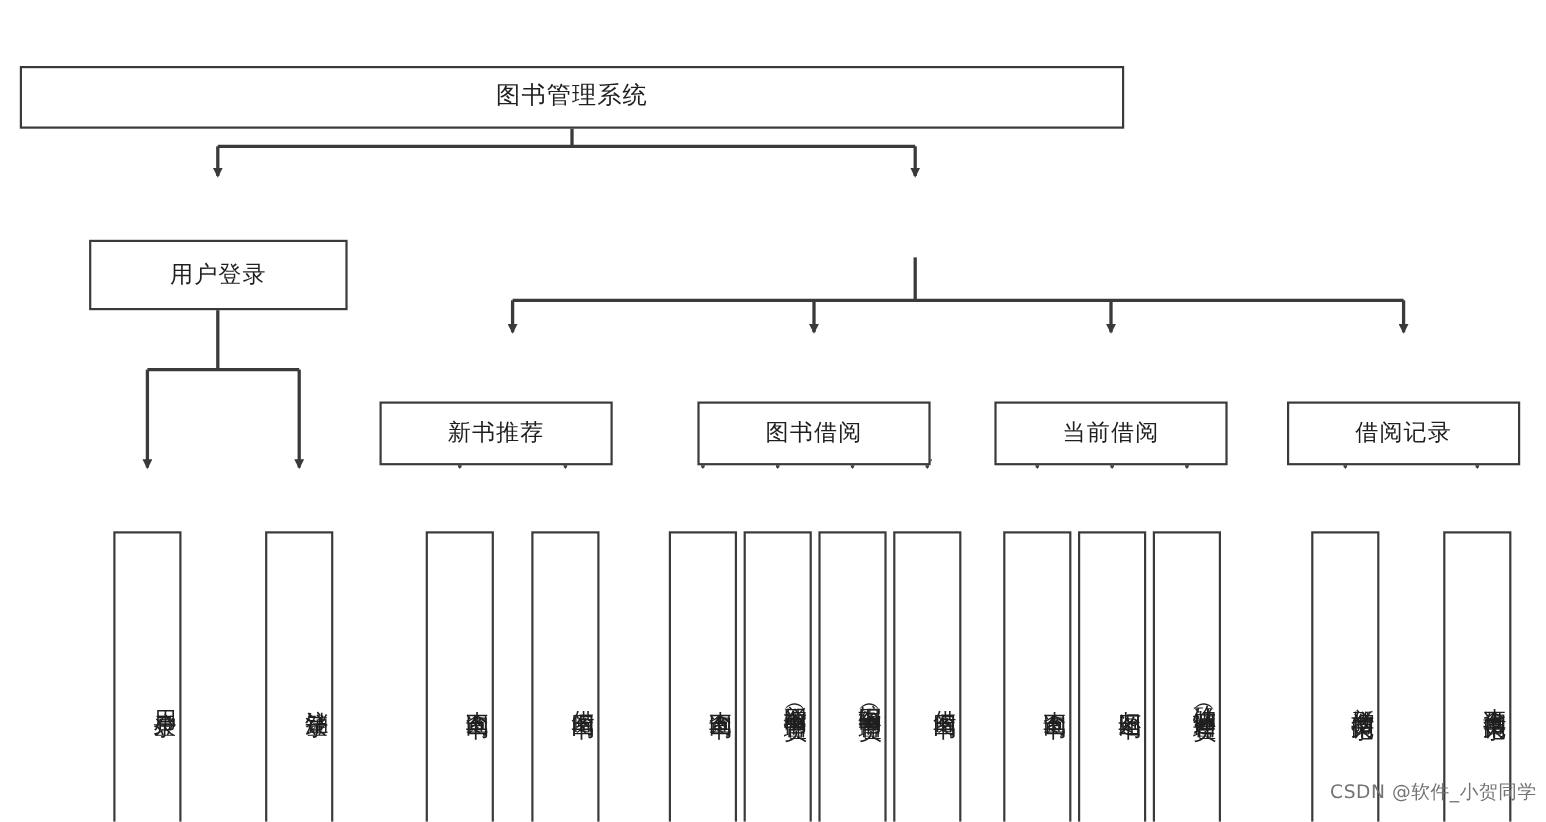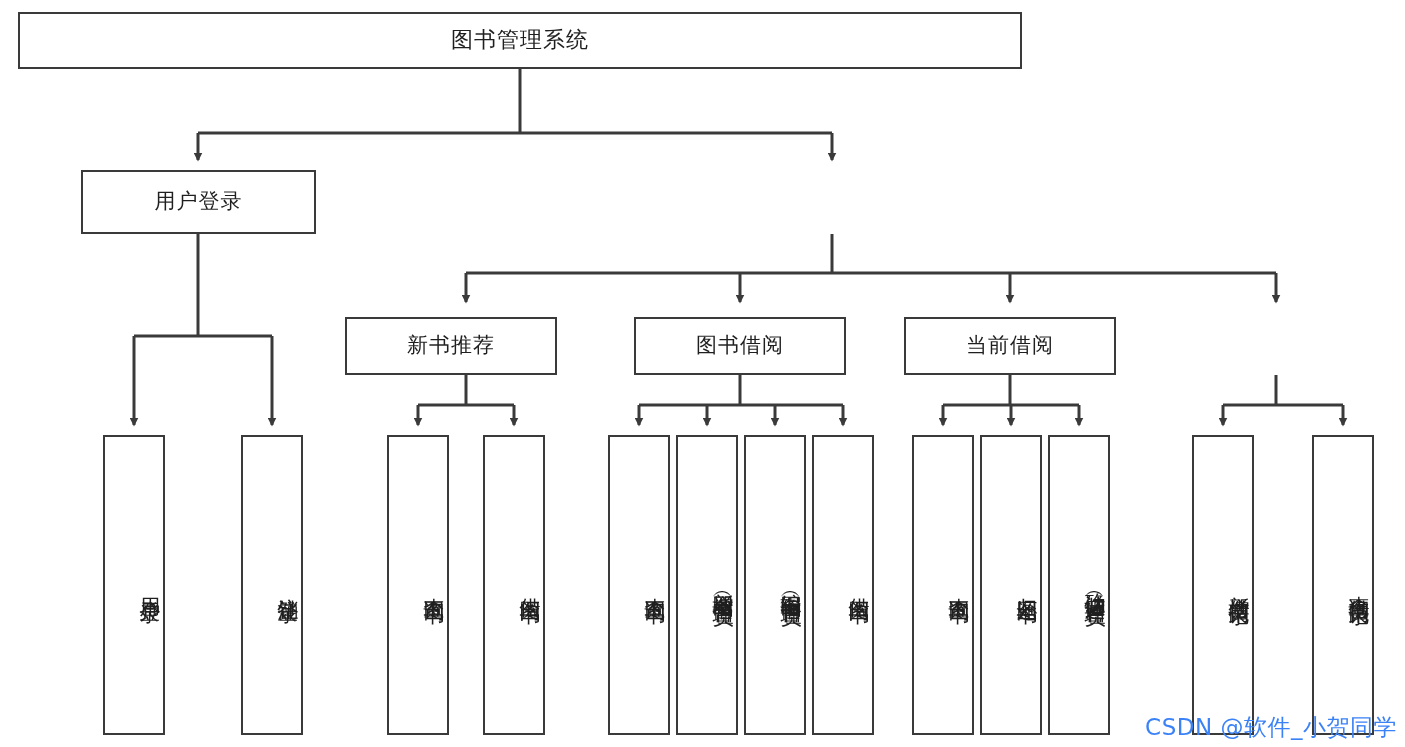--- a/index.html
+++ b/index.html
@@ -28,20 +28,21 @@
   }
   .node {
     position: absolute;
     box-sizing: border-box;
     background: #ffffff;
     border: 2px solid #3a3a3a;
     display: flex;
     align-items: center;
     justify-content: center;
     color: #1f1f1f;
+    margin-top: 48px;
   }
   .node.horizontal {
     font-size: 21px;
     letter-spacing: 1px;
     line-height: 1.2;
   }
   .node.vertical {
     writing-mode: vertical-rl;
     text-orientation: upright;
     font-size: 21px;
@@ -51,23 +52,23 @@
     padding-bottom: 6px;
     align-items: flex-start;
     justify-content: center;
   }
   .node.root {
     font-size: 22px;
   }
   .watermark {
     position: absolute;
     right: 8px;
-    bottom: 4px;
-    font-size: 23px;
-    color: #3b82f6;
+    bottom: 16px;
+    font-size: 17px;
+    color: #737373;
     white-space: nowrap;
     letter-spacing: 0.5px;
   }
 </style>
 </head>
 <body>
 
 <div id="diagram-root">
 
   <svg id="edge-layer" viewBox="0 0 1405 747" width="1405" height="747" xmlns="http://www.w3.org/2000/svg">
@@ -130,20 +131,23 @@
 
   <div class="node horizontal" style="left:345px; top:317px; width:212px; height:58px;">
     <span>新书推荐</span>
   </div>
   <div class="node horizontal" style="left:634px; top:317px; width:212px; height:58px;">
     <span>图书借阅</span>
   </div>
   <div class="node horizontal" style="left:904px; top:317px; width:212px; height:58px;">
     <span>当前借阅</span>
   </div>
+  <div class="node horizontal" style="left:1170px; top:317px; width:212px; height:58px;">
+    <span>借阅记录</span>
+  </div>
 
   <div class="node vertical" style="left:103px; top:435px; width:62px; height:300px;">
     <span>用户登录</span>
   </div>
   <div class="node vertical" style="left:241px; top:435px; width:62px; height:300px;">
     <span>注销登录</span>
   </div>
 
   <div class="node vertical" style="left:387px; top:435px; width:62px; height:300px;">
     <span>查询图书</span>

